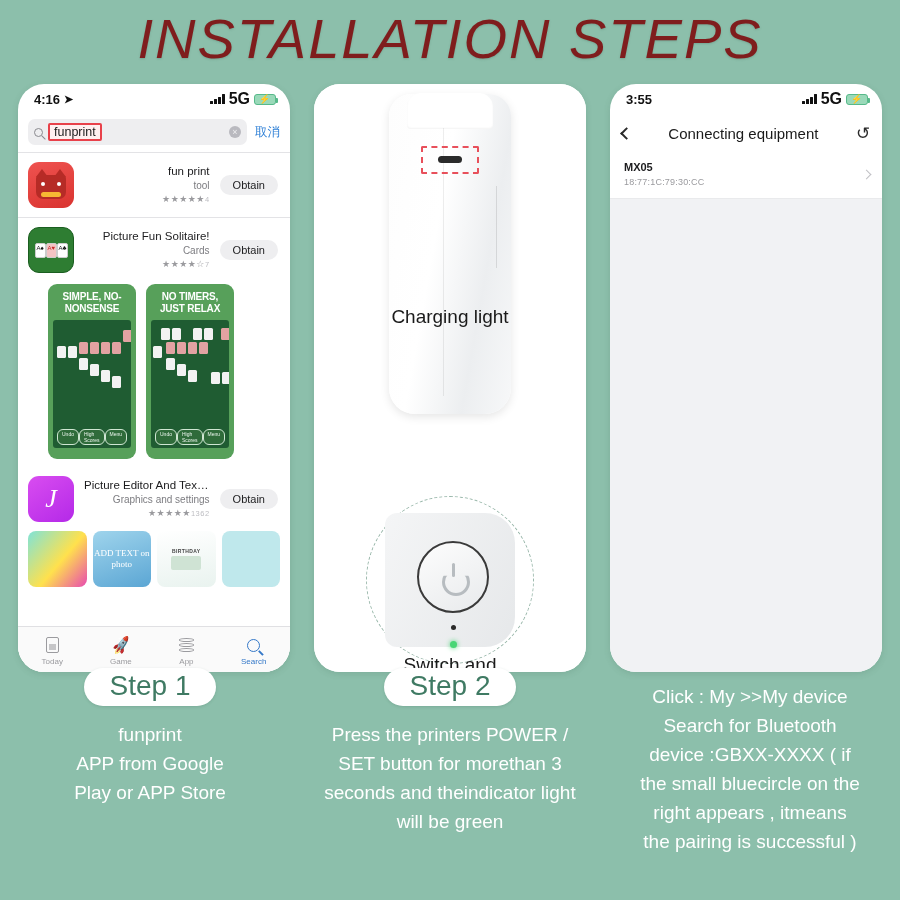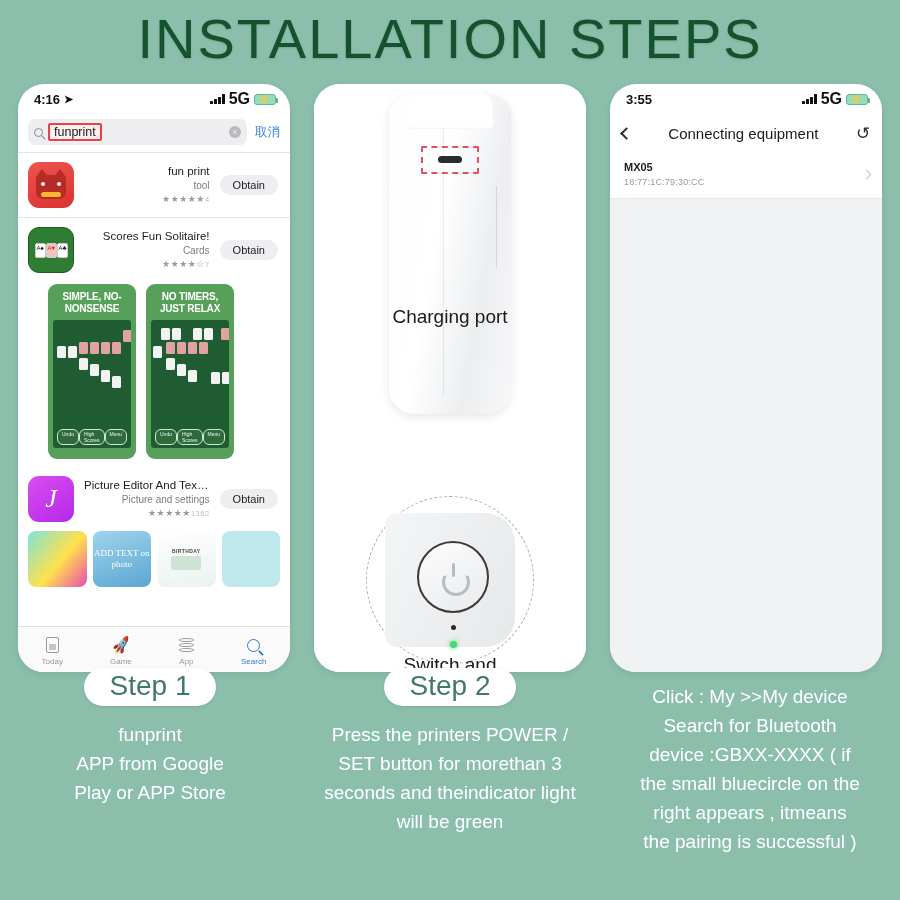--- a/index.html
+++ b/index.html
@@ -8,25 +8,26 @@
     font-family: "Liberation Sans", sans-serif;
     background: #8cbfab;
     overflow: hidden;
   }
   .page { position: relative; width: 900px; height: 900px; background: #8cbfab; }
 
   
   .main-title {
     position: absolute; top: 6px; left: 0; width: 900px;
     text-align: center;
-    color: #14532d;
+    color: #7f1d1d;
     font-size: 56px;
     letter-spacing: 2px;
     font-weight: 400;
     text-shadow: 0 1px 2px rgba(80,120,105,.35);
+    font-style: italic;
   }
 
   
   .cards {
     position: absolute; top: 84px; left: 0; width: 900px; height: 590px;
     display: flex; justify-content: space-between; padding: 0 18px;
   }
   .phone {
     width: 272px; height: 588px;
     background: #ffffff;
@@ -320,21 +321,21 @@
         </div>
         <div class="divider"></div>
 
         <div class="approw">
           <div class="appicon icon-solitaire">
             <span class="card-mini">A♠</span>
               <span class="card-mini red">A♥</span>
               <span class="card-mini">A♣</span>
           </div>
           <div class="appmeta">
-            <div class="appname">Scores Fun Solitaire!</div>
+            <div class="appname">Picture Fun Solitaire!</div>
             <div class="appsub">Cards</div>
             <div class="stars"><span>★★★★☆</span><span class="starcount">7</span></div>
           </div>
           <div class="obtain">Obtain</div>
         </div>
 
         <div class="shots">
           <div class="shot">
             <div class="shot-head">SIMPLE, NO-NONSENSE</div>
             <div class="shot-board">
@@ -380,21 +381,21 @@
                 <span>Menu</span>
               </div>
             </div>
           </div>
         </div>
 
         <div class="approw">
           <div class="appicon icon-picture">J</div>
           <div class="appmeta">
             <div class="appname">Picture Editor And Text...</div>
-            <div class="appsub">Picture and settings</div>
+            <div class="appsub">Graphics and settings</div>
             <div class="stars"><span>★★★★★</span><span class="starcount">1362</span></div>
           </div>
           <div class="obtain">Obtain</div>
         </div>
 
         <div class="previews">
           <div class="preview pv1"></div>
           <div class="preview pv2">ADD TEXT on photo</div>
           <div class="preview pv3">
               <b>BIRTHDAY</b>
@@ -436,21 +437,21 @@
 
     <div class="phone">
       <div class="p2-body">
         <div class="printer">
           <div class="printer-top"></div>
           <div class="seam"></div>
           <div class="seam2"></div>
           <div class="port"></div>
           <div class="portbox"></div>
         </div>
-        <div class="charging-label">Charging port</div>
+        <div class="charging-label">Charging light</div>
 
         <div class="btncircle">
           <div class="btnchip">
             <div class="powerring">
               <span class="powerglyph"></span>
             </div>
             <span class="dotblack"></span>
             <span class="dotgreen"></span>
           </div>
         </div>

